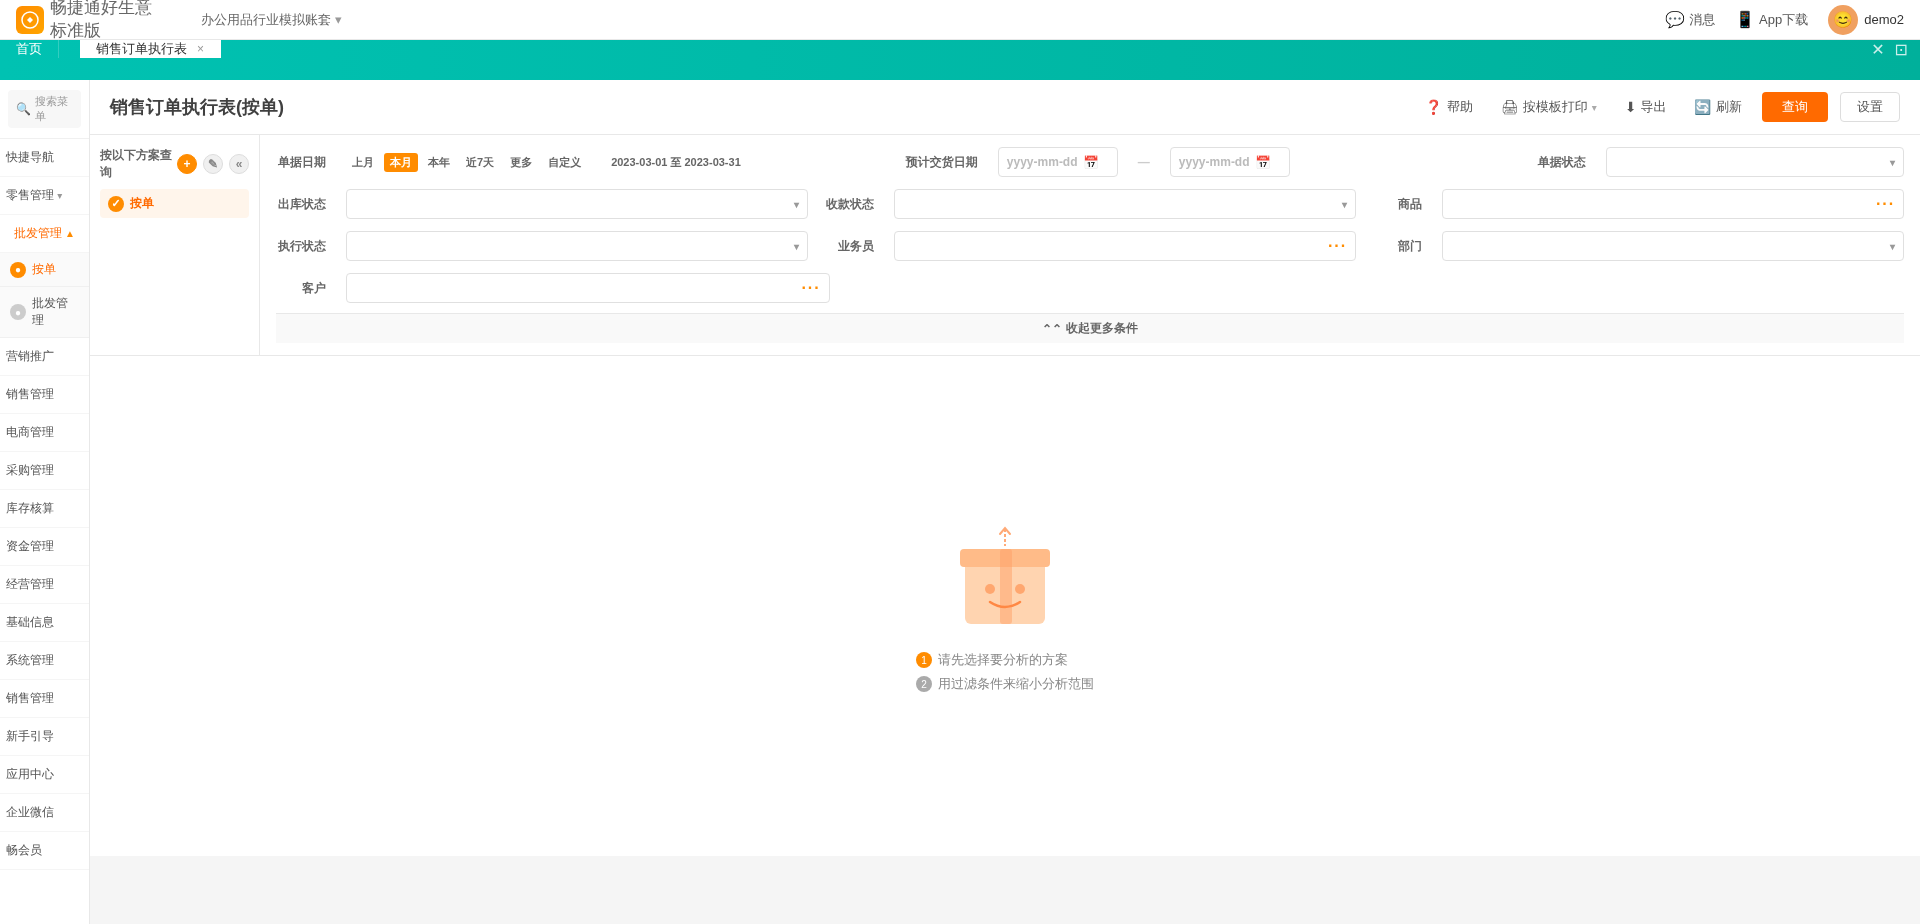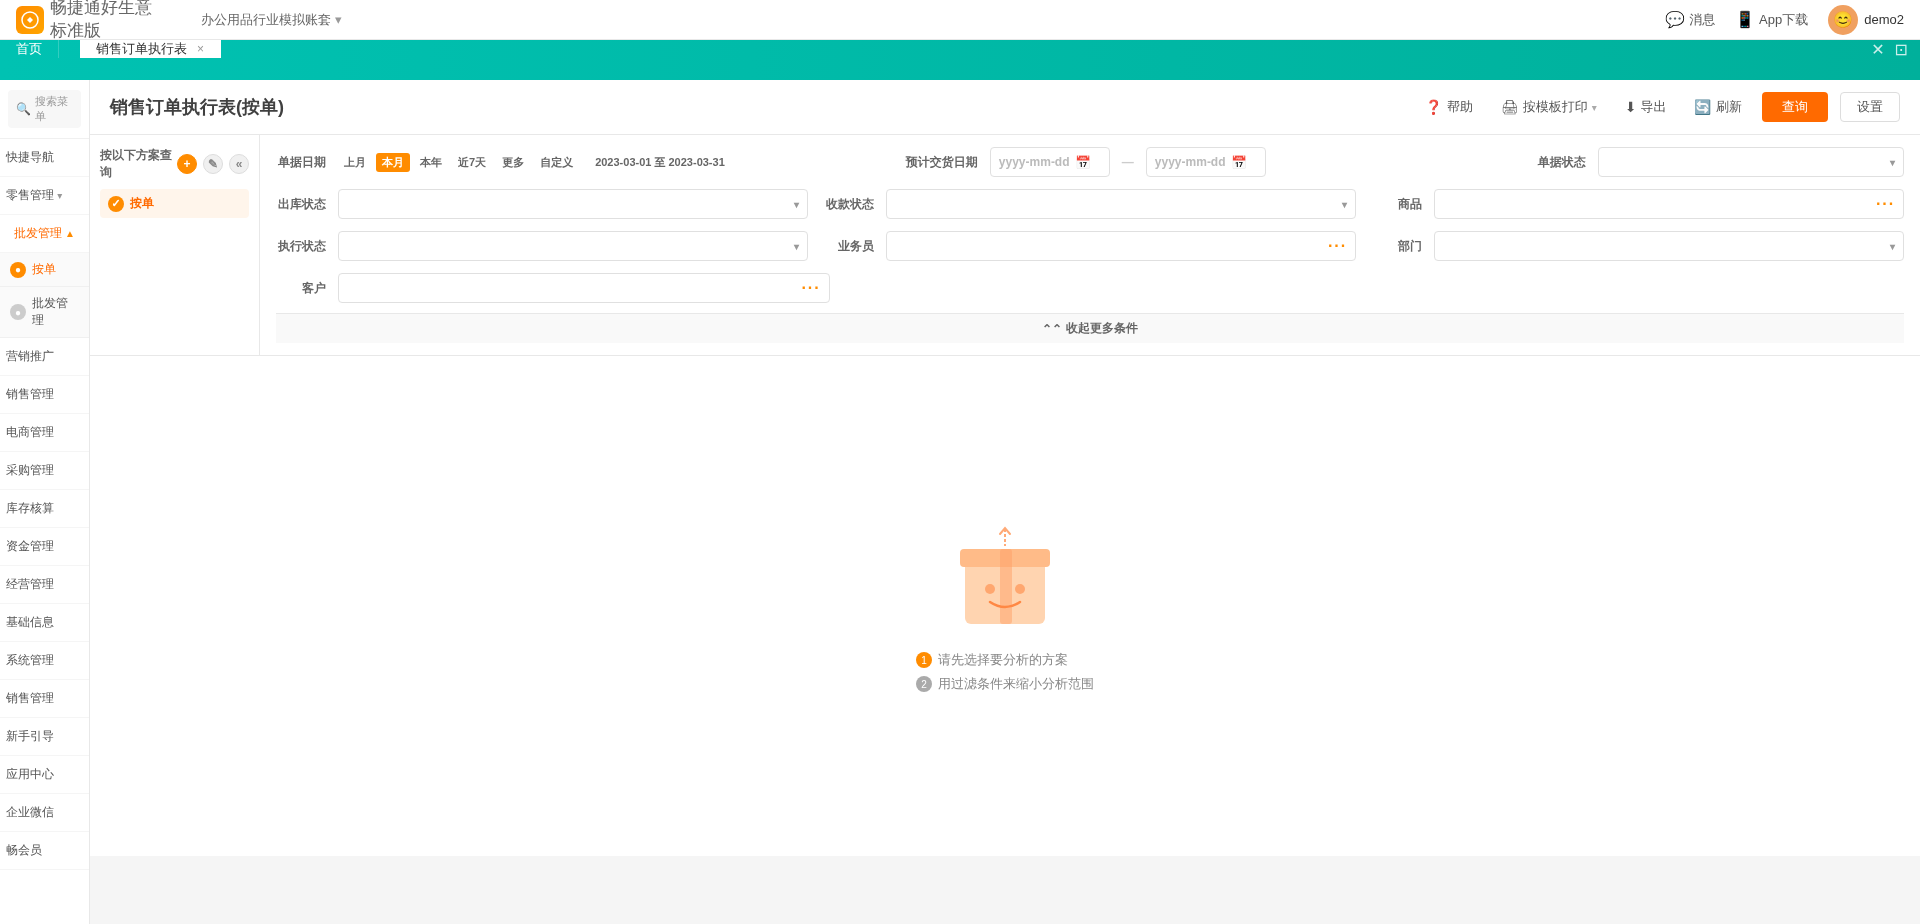--- a/index.html
+++ b/index.html
@@ -341,21 +341,21 @@
     }
     .filter-row {
       display: flex;
       align-items: center;
       gap: 16px;
       margin-bottom: 12px;
     }
     .filter-item {
       display: flex;
       align-items: center;
-      gap: 12px;
+      gap: 20px;
       flex: 1;
     }
     .filter-label {
       font-size: 12px;
       color: #666;
       white-space: nowrap;
       min-width: 50px;
       text-align: right;
     }
     .filter-control {

